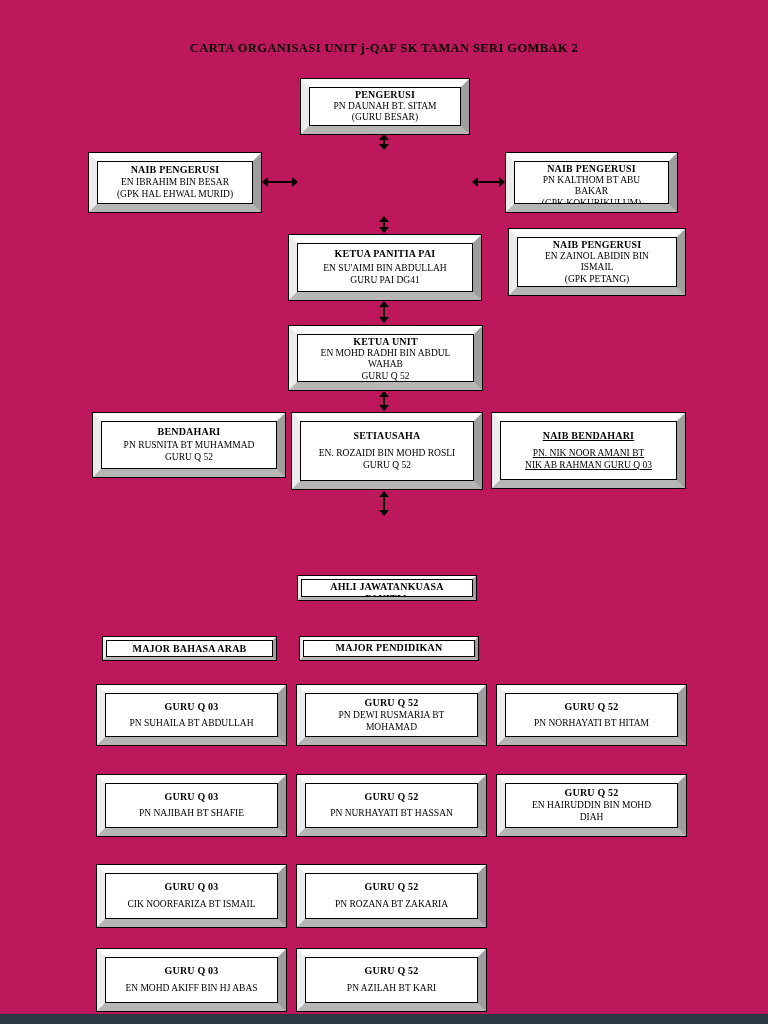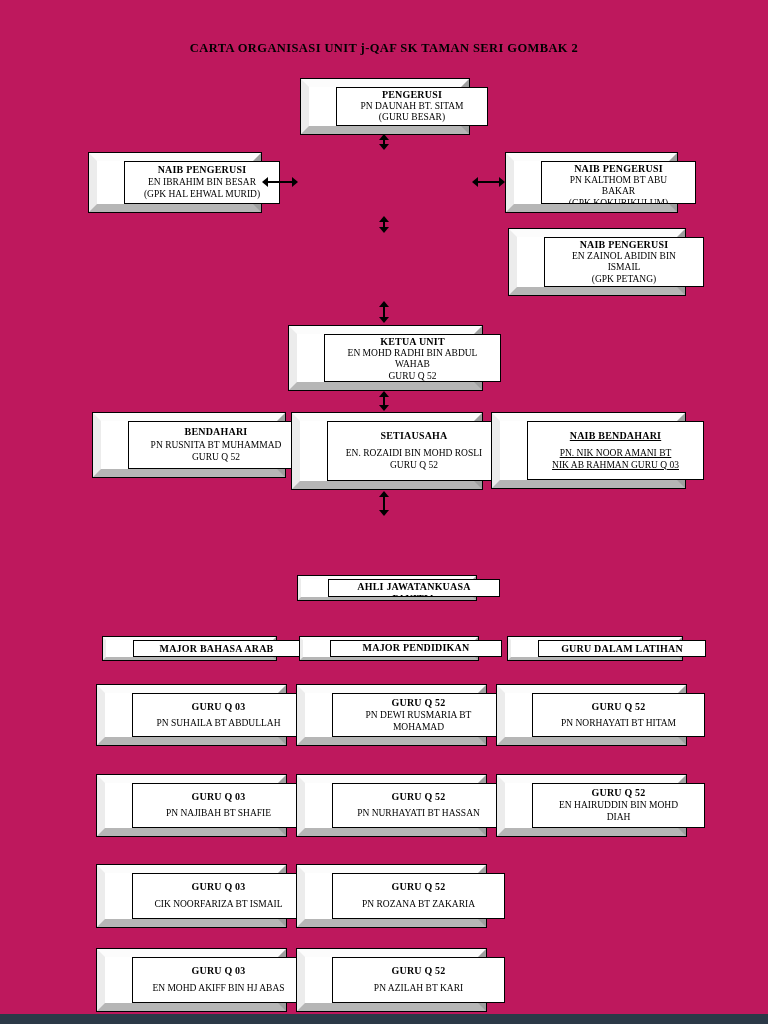--- a/index.html
+++ b/index.html
@@ -8,21 +8,21 @@
   .chart-title{position:absolute;left:0;top:41px;width:768px;text-align:center;
         font-size:12.5px;font-weight:bold;letter-spacing:0.4px;}
   
   .node{position:absolute;border:1px solid #000;background:#fff;box-sizing:border-box;}
   .frame{width:100%;height:100%;box-sizing:border-box;border-style:solid;
          border-color:#fcfcfc #9e9e9e #b6b6b6 #ececec;}
   .big .frame{border-width:8px;}
   .small .frame{border-width:3px;}
   .inner{width:100%;height:100%;box-sizing:border-box;border:1px solid #000;background:#fff;
          display:flex;flex-direction:column;justify-content:space-evenly;align-items:center;
-         text-align:center;padding:1px 16px;overflow:hidden;margin-left:27px;}
+         text-align:center;padding:1px 16px;overflow:hidden;}
   .node-title{font-size:10px;font-weight:bold;letter-spacing:0.2px;line-height:1.15;}
   .node-body{font-size:9.5px;line-height:1.25;}
   .small .node-title{font-size:10px;}
   
   .varrow{position:absolute;width:2px;background:#000;}
   .varrow::before{content:"";position:absolute;top:-6px;left:-4px;
       border-left:5px solid transparent;border-right:5px solid transparent;border-bottom:6px solid #000;}
   .varrow::after{content:"";position:absolute;bottom:-6px;left:-4px;
       border-left:5px solid transparent;border-right:5px solid transparent;border-top:6px solid #000;}
   .harrow{position:absolute;height:2px;background:#000;}
@@ -76,20 +76,31 @@
       </div>
     </div>
       </div>
   </div>
 
   <div class="harrow" style="left:268px;top:181px;width:24px;"></div>
   <div class="harrow" style="left:478px;top:181px;width:21px;"></div>
 
   <div class="varrow" style="left:383px;top:222px;height:5px;"></div>
 
+  <div class="node big" style="left:288px;top:234px;width:194px;height:67px;">
+    <div class="frame">
+        <div class="inner">
+      <div class="node-title">KETUA PANITIA PAI</div>
+      <div class="node-body">
+        <div>EN SU'AIMI BIN ABDULLAH</div>
+        <div>GURU PAI DG41</div>
+      </div>
+    </div>
+      </div>
+  </div>
 
   <div class="node big" style="left:508px;top:228px;width:178px;height:68px;">
     <div class="frame">
         <div class="inner">
       <div class="node-title">NAIB PENGERUSI</div>
       <div class="node-body">
         <div>EN ZAINOL ABIDIN BIN ISMAIL</div>
         <div>(GPK PETANG)</div>
       </div>
     </div>
@@ -165,27 +176,20 @@
     </div>
       </div>
   </div>
   <div class="node small" style="left:299px;top:636px;width:180px;height:25px;">
     <div class="frame">
         <div class="inner">
       <div class="node-title">MAJOR PENDIDIKAN ISLAM</div>
     </div>
       </div>
   </div>
-  <div class="node small" style="left:507px;top:636px;width:176px;height:25px;">
-    <div class="frame">
-        <div class="inner">
-      <div class="node-title">GURU DALAM LATIHAN</div>
-    </div>
-      </div>
-  </div>
 
   <div class="node big" style="left:96px;top:684px;width:191px;height:62px;">
     <div class="frame">
         <div class="inner">
       <div class="node-title">GURU Q 03</div>
       <div class="node-body">PN SUHAILA BT ABDULLAH</div>
     </div>
       </div>
   </div>
   <div class="node big" style="left:296px;top:684px;width:191px;height:62px;">

